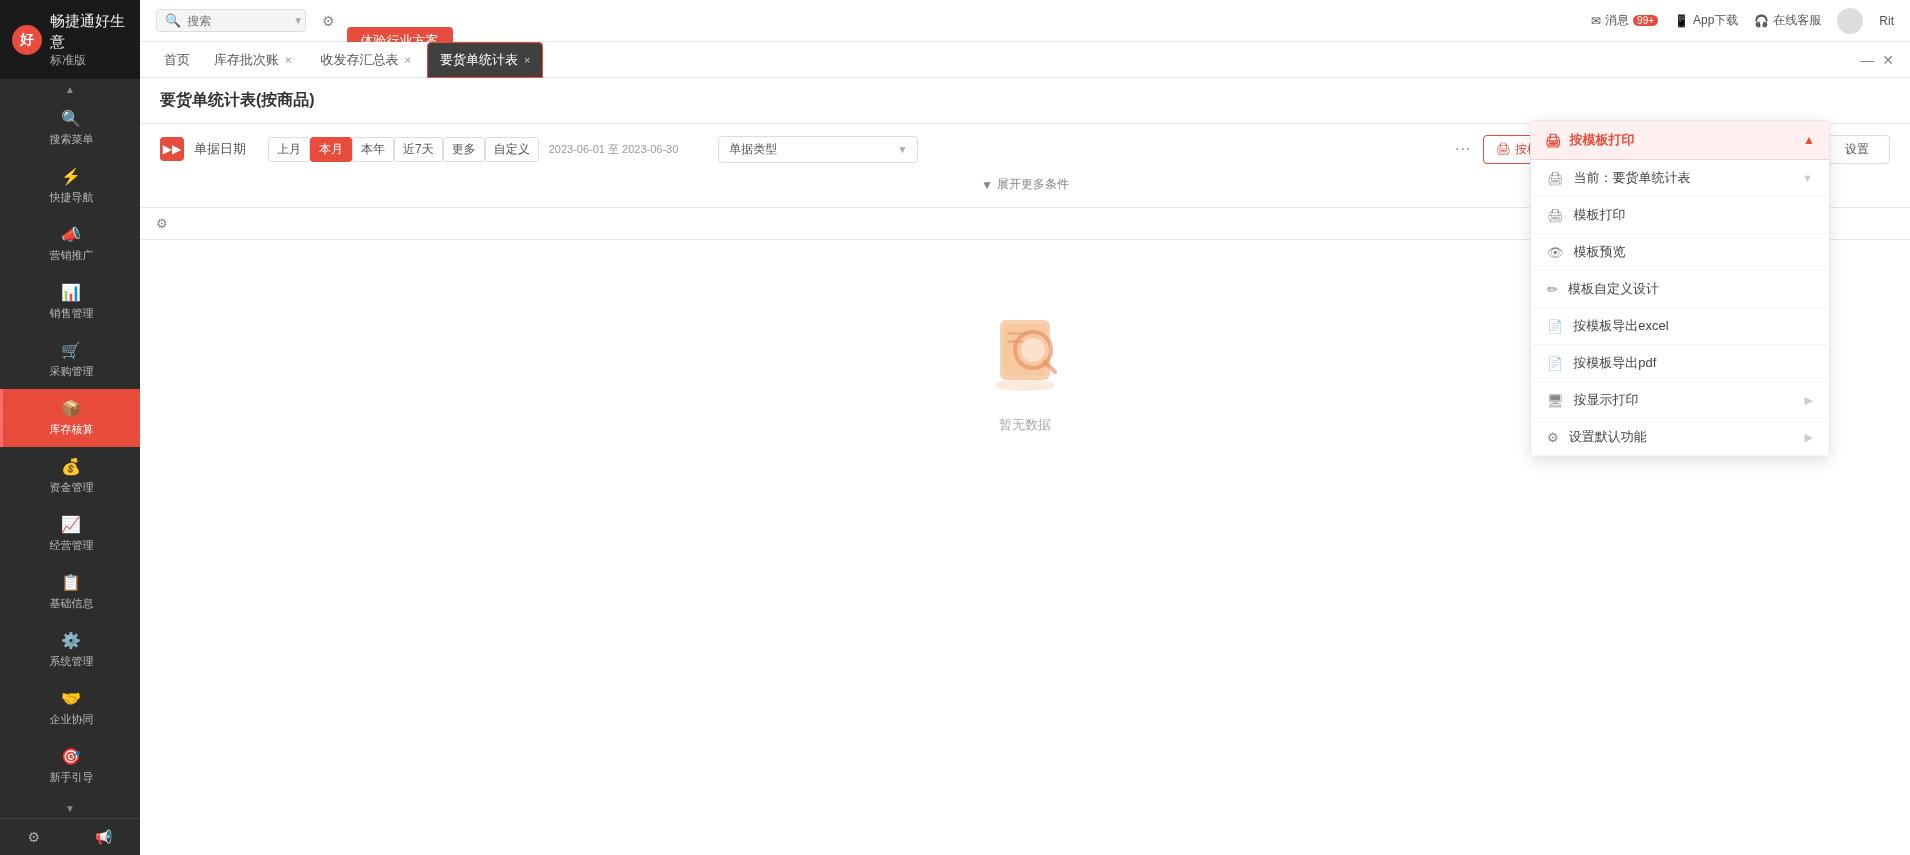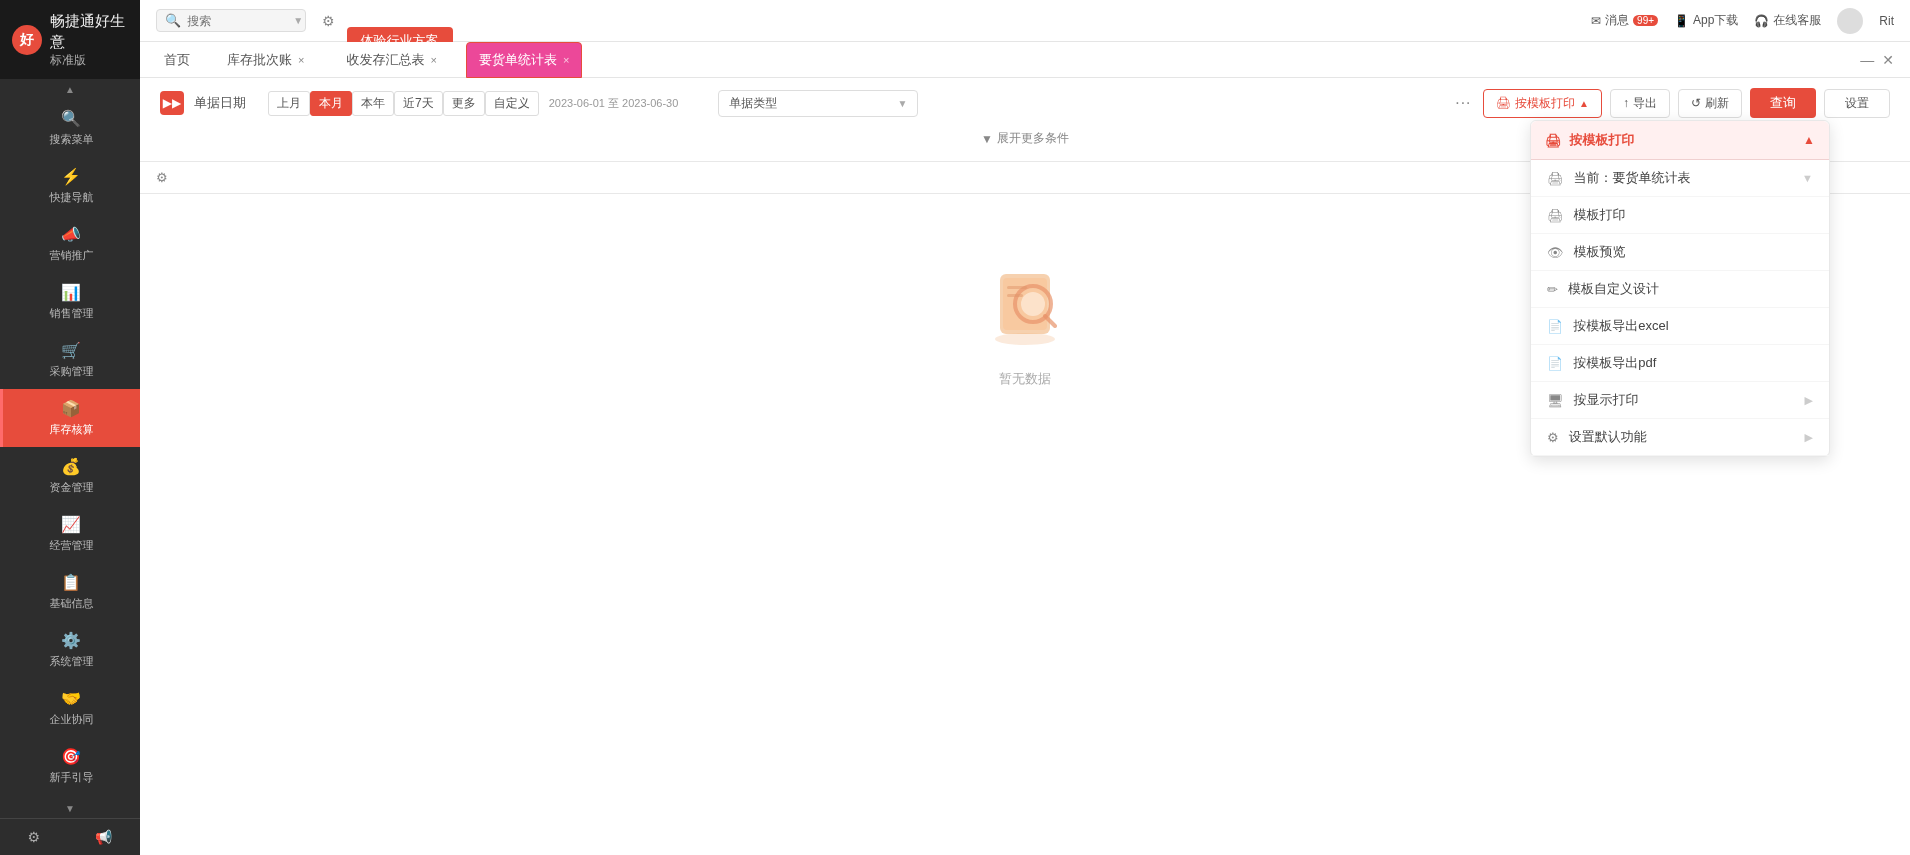--- a/index.html
+++ b/index.html
@@ -160,36 +160,36 @@
 
     
     .tabs {
       background: #fff;
       display: flex;
       align-items: center;
       padding: 0 16px;
       border-bottom: 1px solid #e5e5e5;
       height: 36px;
       flex-shrink: 0;
-      gap: 16px;
+      gap: 3px;
     }
     .tab {
       display: flex;
       align-items: center;
       gap: 6px;
       padding: 6px 12px;
       cursor: pointer;
       font-size: 13px;
       color: #555;
       border-radius: 4px 4px 0 0;
       border: 1px solid transparent;
       height: 36px;
     }
     .tab.active {
-      background: #ec4899;
+      background: #404040;
       color: white;
       border-color: #e74c3c;
     }
     .tab-close {
       font-size: 11px;
       opacity: 0.7;
       cursor: pointer;
     }
     .tab-home { color: #555; font-size: 13px; cursor: pointer; padding: 6px 8px; }
     .tab-window-controls {
@@ -577,20 +577,23 @@
       <span class="tab-close">×</span>
     </div>
     <div class="tab-window-controls">
       <span class="win-btn">—</span>
       <span class="win-btn">✕</span>
     </div>
   </div>
 
   <div class="page-content">
 
+    <div class="page-header">
+      <div class="page-title">要货单统计表(按商品)</div>
+    </div>
 
     <div class="filter-section">
       <div class="filter-row">
         <button class="filter-expand-btn">▶▶</button>
         <span class="filter-label">单据日期</span>
         <div class="date-btns">
           <button class="date-btn">上月</button>
           <button class="date-btn active">本月</button>
           <button class="date-btn">本年</button>
           <button class="date-btn">近7天</button>

